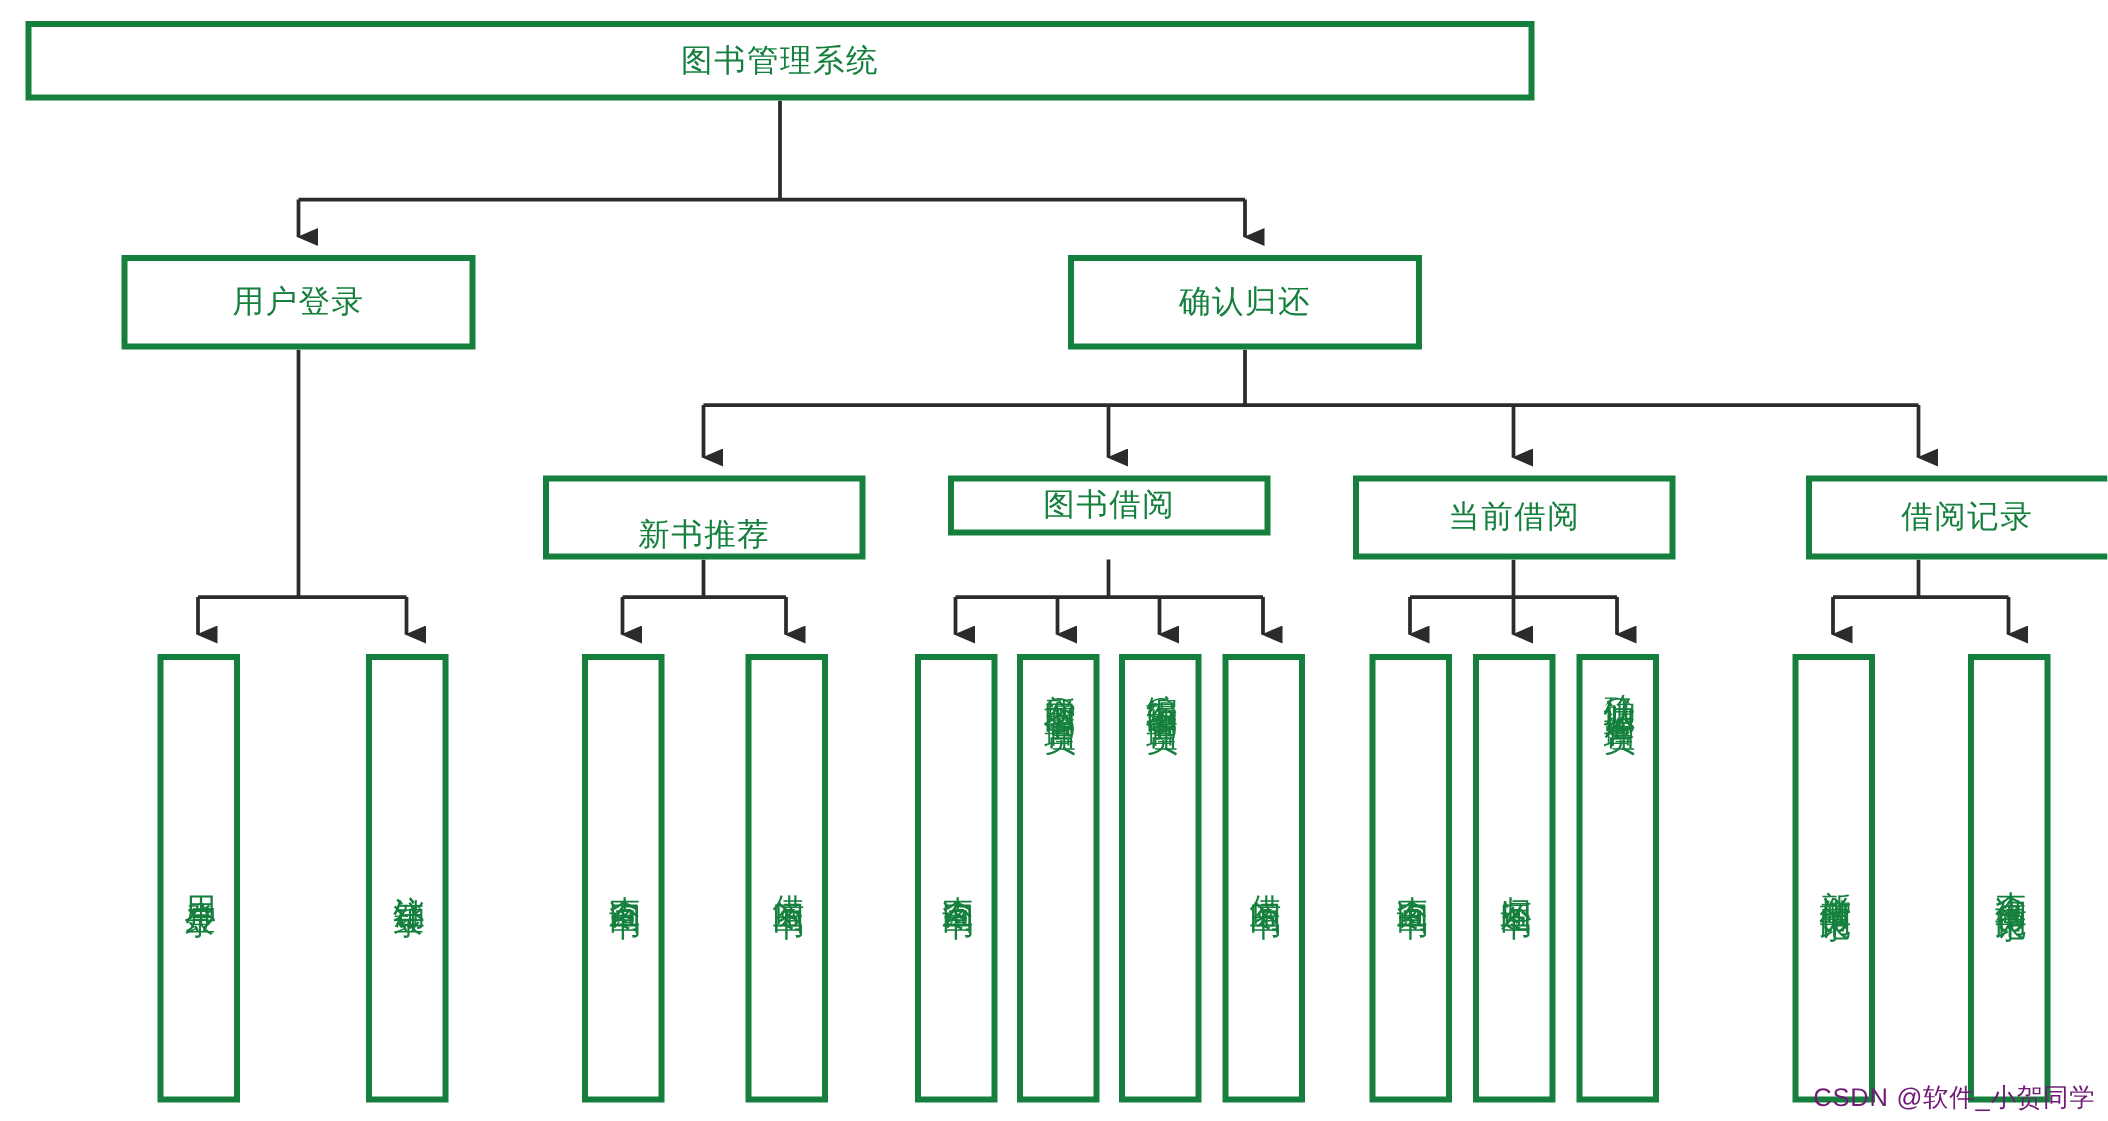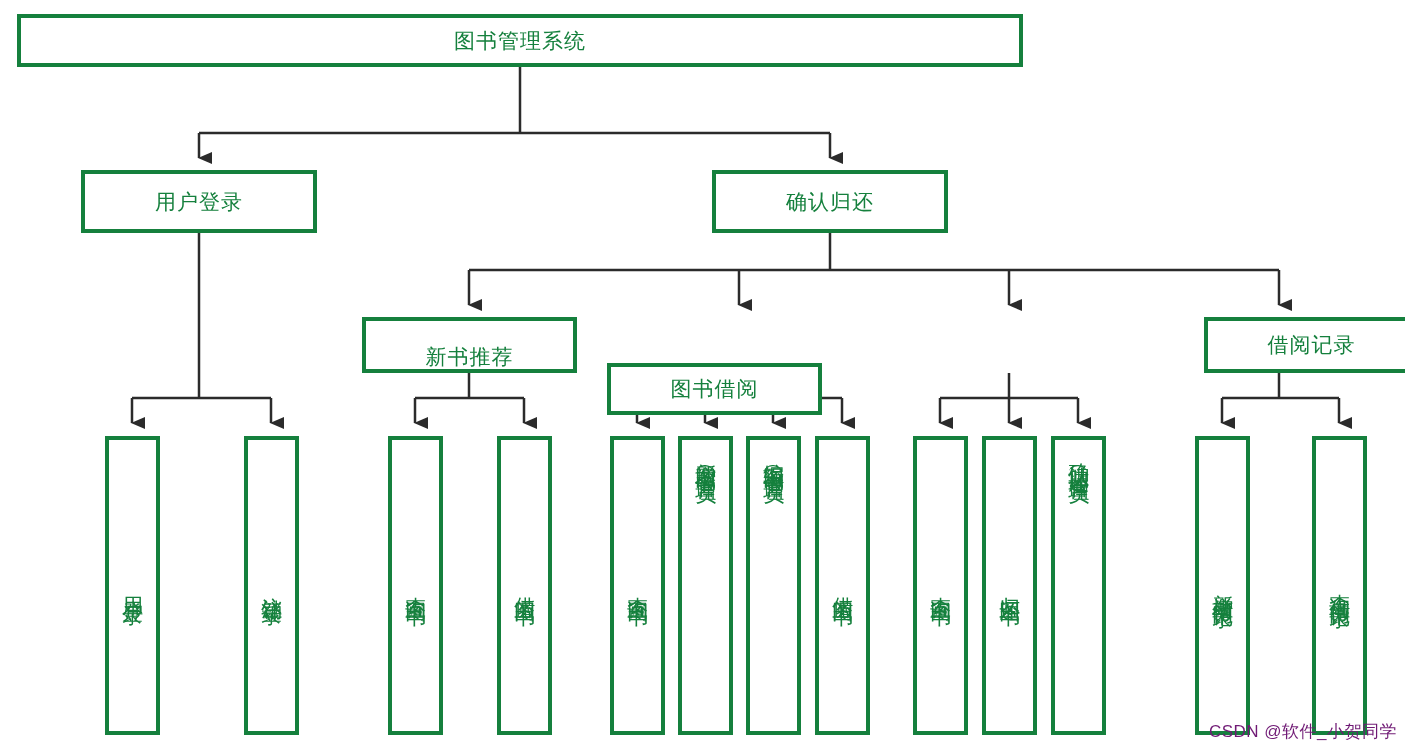--- a/index.html
+++ b/index.html
@@ -130,22 +130,25 @@
   <div class="node h" style="left:81px; top:170px; width:236px; height:63px;">
     <span>用户登录</span>
   </div>
   <div class="node h" style="left:712px; top:170px; width:236px; height:63px;">
     <span>确认归还</span>
   </div>
 
   <div class="node h" style="left:362px; top:317px; width:215px; height:56px;align-items:flex-end;">
     <span>新书推荐</span>
   </div>
-  <div class="node h" style="left:607px; top:317px; width:215px; height:52px;margin-top:46px;">
+  <div class="node h" style="left:632px; top:317px; width:215px; height:40px;">
     <span>图书借阅</span>
+  </div>
+  <div class="node h" style="left:902px; top:317px; width:215px; height:56px;">
+    <span>当前借阅</span>
   </div>
   <div class="node h" style="left:1204px; top:317px; width:215px; height:56px;">
     <span>借阅记录</span>
   </div>
 
   <div class="node v" style="left:105px; top:436px; width:55px; height:299px;">
     <span class="vlabel">用户登录</span>
   </div>
   <div class="node v" style="left:244px; top:436px; width:55px; height:299px;">
     <span class="vlabel">注销登录</span>

